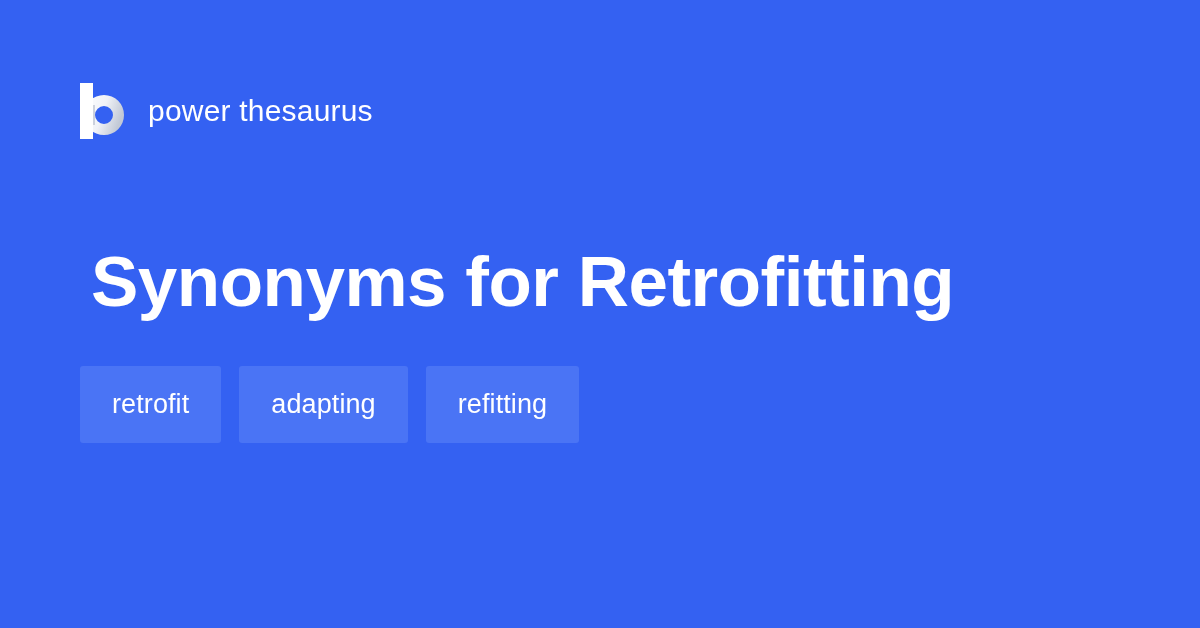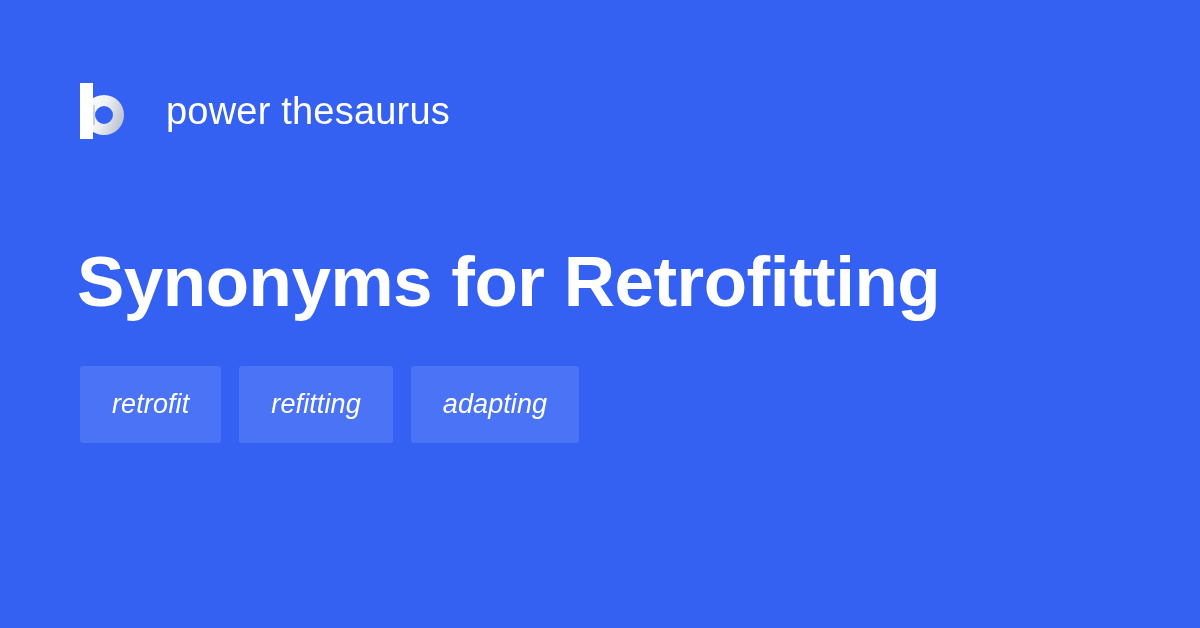--- a/index.html
+++ b/index.html
@@ -33,54 +33,53 @@
   }
 
   .brand-logo {
     width: 52px;
     height: 56px;
     display: block;
     flex: 0 0 auto;
   }
 
   .brand-name {
-    margin-left: 34px;
+    margin-left: 16px;
     color: #ffffff;
-    font-size: 38px;
+    font-size: 30px;
     font-weight: 400;
     letter-spacing: 0.2px;
     line-height: 1;
     white-space: nowrap;
   }
 
   
   .headline {
     position: absolute;
-    left: 77px;
+    left: 91px;
     top: 196px;
     width: 1060px;
     color: #ffffff;
     font-size: 71px;
     font-weight: 700;
     line-height: 1.08;
     letter-spacing: -0.5px;
     white-space: nowrap;
   }
 
   
   .chips {
     position: absolute;
     left: 80px;
     top: 366px;
     width: 1040px;
     display: flex;
     flex-wrap: wrap;
     gap: 19px 18px;
     align-content: flex-start;
-    font-style: italic;
   }
 
   .chip {
     background: #4a74f5;
     color: #ffffff;
     height: 77px;
     box-sizing: border-box;
     display: flex;
     align-items: center;
     justify-content: center;
@@ -120,17 +119,17 @@
       <rect x="9" y="22" width="6" height="20" fill="#aab3c4" opacity="0.55"></rect>
       <rect x="0" y="0" width="13" height="56" fill="#ffffff"></rect>
     </svg>
     <span class="brand-name">power thesaurus</span>
   </div>
 
   <h1 class="headline">Synonyms for Retrofitting</h1>
 
   <div class="chips">
     <span class="chip">retrofit</span>
+    <span class="chip">adapting</span>
     <span class="chip">refitting</span>
-    <span class="chip">adapting</span>
   </div>
 
 </div>
 
 </body></html>

